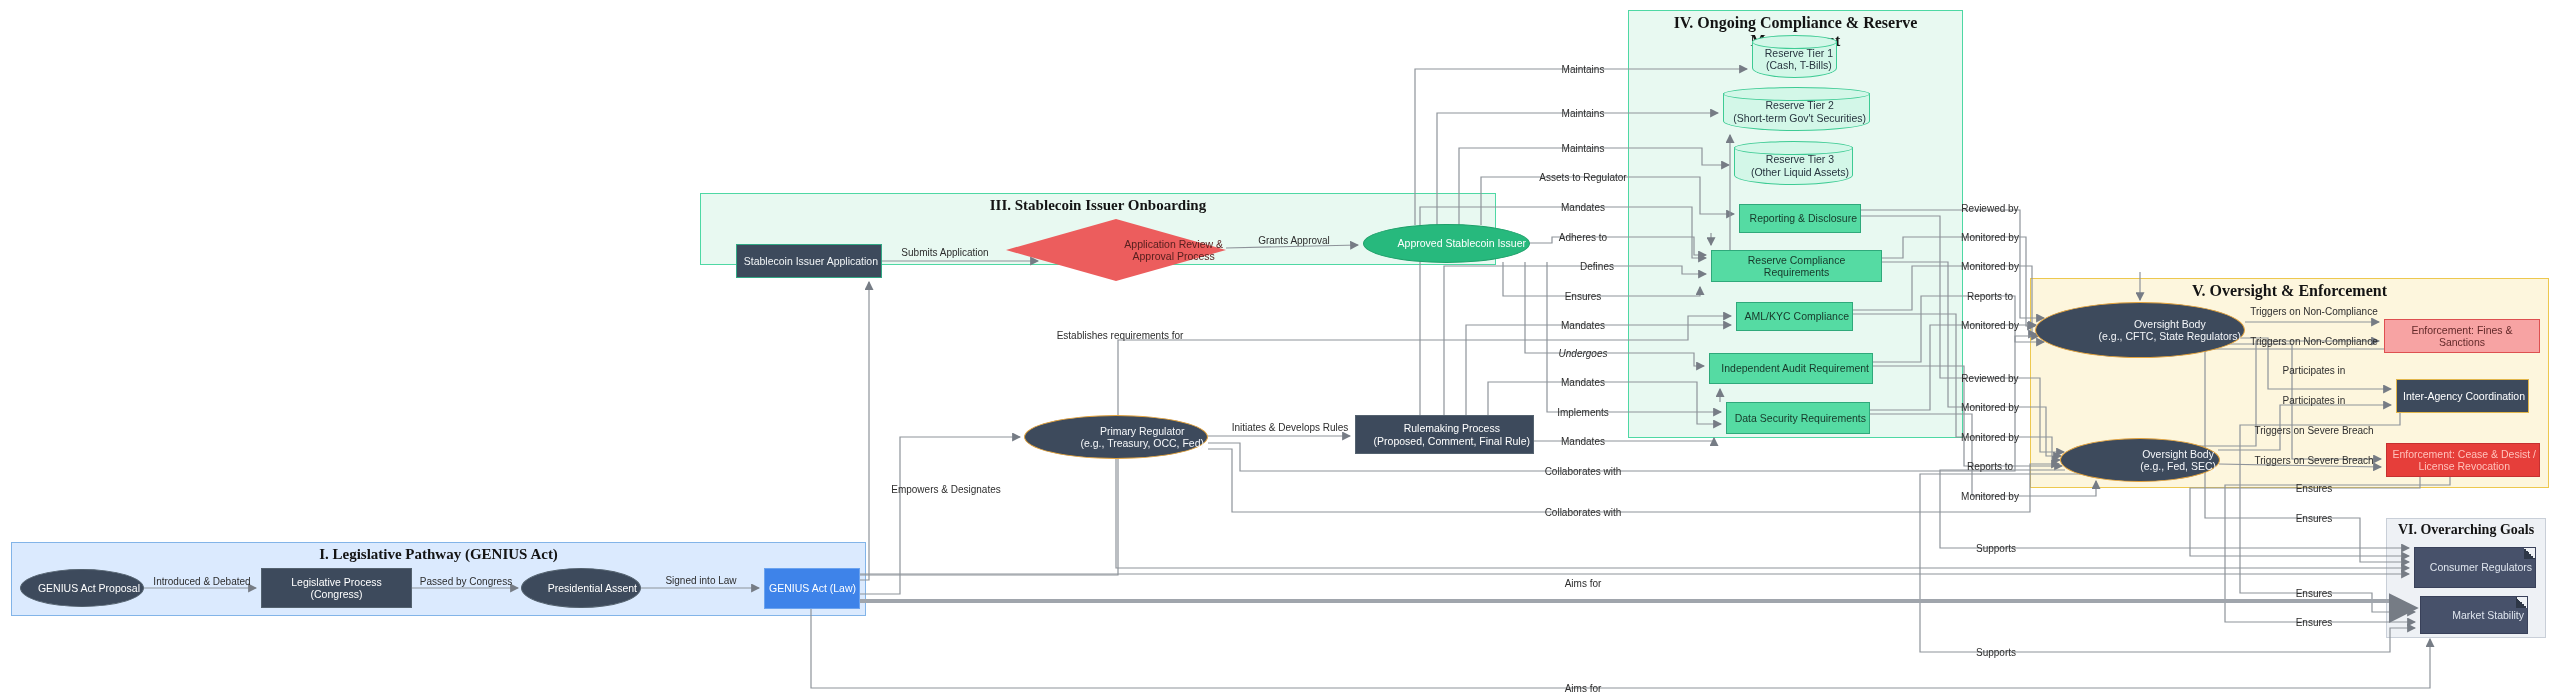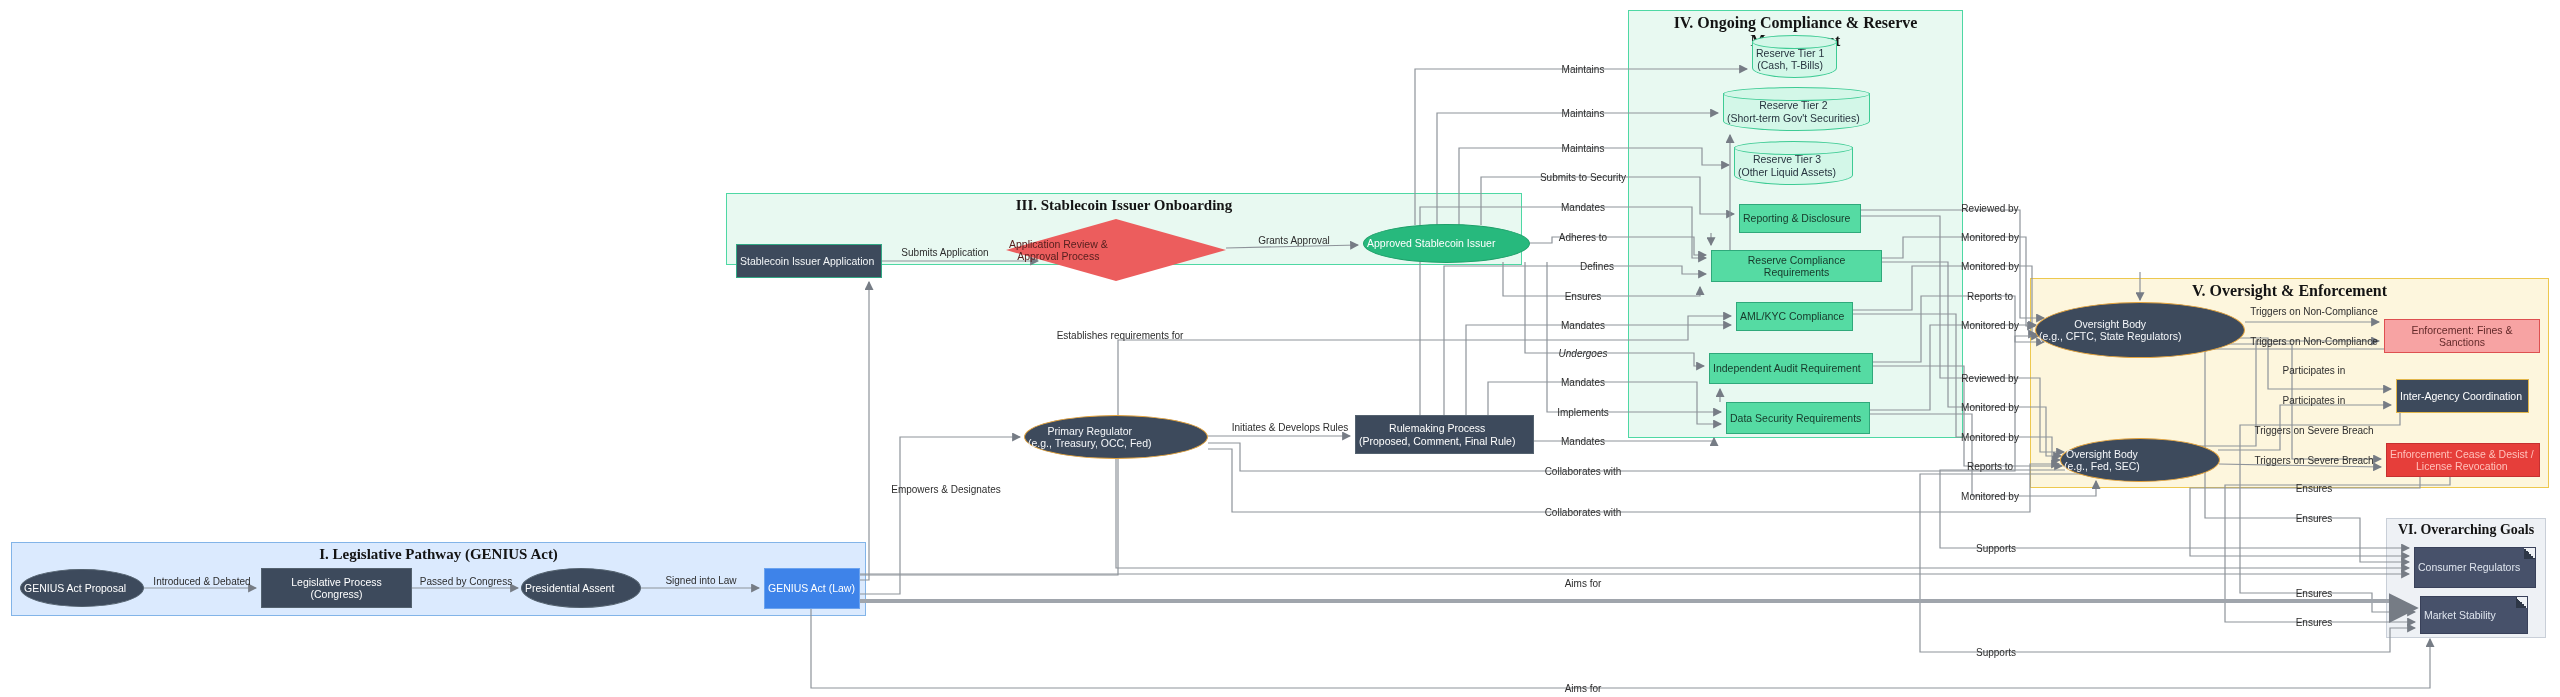--- a/index.html
+++ b/index.html
@@ -2,21 +2,21 @@
 <html><head>
 <meta charset="utf-8">
 <style>
   html,body{margin:0;padding:0;background:#ffffff;}
   #canvas{position:relative;width:2560px;height:697px;background:#ffffff;overflow:hidden;
           font-family:"Liberation Sans", sans-serif;}
   #edge-svg{position:absolute;left:0;top:0;z-index:2;}
   .grp{position:absolute;z-index:1;border:1.2px solid;box-sizing:border-box;}
   .grp-title{position:absolute;left:0;right:0;top:3px;text-align:center;
              font-family:"Liberation Serif", serif;font-weight:bold;font-size:15px;color:#141414;}
-  .node{position:absolute;z-index:3;box-sizing:border-box;display:flex;align-items:center;justify-content:flex-start;
+  .node{position:absolute;z-index:3;box-sizing:border-box;display:flex;align-items:center;justify-content:flex-end;
         text-align:center;font-size:10.5px;line-height:1.18;}
   .nlabel{white-space:pre-line;position:relative;z-index:2;padding:0 3px;}
   .rect{border:1.3px solid;}
   .ellipse{border:1.3px solid;border-radius:50%;}
   .diamond .dbg{position:absolute;inset:0;clip-path:polygon(50% 0,100% 50%,50% 100%,0 50%);}
   .cyl{border:1.3px solid;border-top:none;border-radius:0 0 50% 50%/0 0 10px 10px;}
   .cyl::before{content:"";position:absolute;left:-1.3px;right:-1.3px;top:-6px;height:12px;
                background:inherit;border:1.3px solid;border-color:inherit;border-radius:50%;z-index:1;}
   .note{border:1.3px solid;}
   .note::after{content:"";position:absolute;top:0;right:0;width:11px;height:11px;
@@ -24,21 +24,21 @@
   .elabel{position:absolute;z-index:4;transform:translate(-50%,-50%);white-space:nowrap;
           font-size:10px;color:#2d2d2d;}
 </style>
 </head>
 <body>
 
 <div id="canvas">
     <div class="grp" style="left: 11px; top: 542px; width: 855px; height: 74px; background: rgb(219, 234, 254); border-color: rgb(130, 180, 232);">
       <div class="grp-title">I. Legislative Pathway (GENIUS Act)</div>
     </div>
-    <div class="grp" style="left: 726px; top: 193px; width: 796px; height: 72px; background: rgb(232, 249, 241); border-color: rgb(78, 216, 164);">
+    <div class="grp" style="left: 700px; top: 193px; width: 796px; height: 72px; background: rgb(232, 249, 241); border-color: rgb(78, 216, 164);">
       <div class="grp-title">III. Stablecoin Issuer Onboarding</div>
     </div>
     <div class="grp" style="left: 1628px; top: 10px; width: 335px; height: 428px; background: rgb(232, 249, 241); border-color: rgb(78, 216, 164);">
       <div class="grp-title" style="font-size: 16px;">IV. Ongoing Compliance &amp; Reserve Management</div>
     </div>
     <div class="grp" style="left: 2030px; top: 278px; width: 519px; height: 210px; background: rgb(253, 246, 221); border-color: rgb(237, 200, 79);">
       <div class="grp-title" style="font-size: 16px;">V. Oversight &amp; Enforcement</div>
     </div>
     <div class="grp" style="left: 2386px; top: 518px; width: 160px; height: 120px; background: rgb(238, 241, 245); border-color: rgb(201, 207, 216);">
       <div class="grp-title" style="font-size: 14px;">VI. Overarching Goals</div>
@@ -190,21 +190,21 @@
     <div class="elabel" style="left: 466px; top: 581px; color: rgb(45, 45, 45);">Passed by Congress</div>
     <div class="elabel" style="left: 701px; top: 580px; color: rgb(45, 45, 45);">Signed into Law</div>
     <div class="elabel" style="left: 945px; top: 252px; color: rgb(45, 45, 45);">Submits Application</div>
     <div class="elabel" style="left: 1294px; top: 240px; color: rgb(45, 45, 45);">Grants Approval</div>
     <div class="elabel" style="left: 946px; top: 489px; color: rgb(45, 45, 45);">Empowers &amp; Designates</div>
     <div class="elabel" style="left: 1290px; top: 427px; color: rgb(45, 45, 45);">Initiates &amp; Develops Rules</div>
     <div class="elabel" style="left: 1120px; top: 335px; color: rgb(45, 45, 45);">Establishes requirements for</div>
     <div class="elabel" style="left: 1583px; top: 69px; color: rgb(45, 45, 45);">Maintains</div>
     <div class="elabel" style="left: 1583px; top: 113px; color: rgb(45, 45, 45);">Maintains</div>
     <div class="elabel" style="left: 1583px; top: 148px; color: rgb(45, 45, 45);">Maintains</div>
-    <div class="elabel" style="left: 1583px; top: 177px; color: rgb(45, 45, 45);">Submits to Security</div>
+    <div class="elabel" style="left: 1583px; top: 177px; color: rgb(45, 45, 45);">Assets to Regulator</div>
     <div class="elabel" style="left: 1583px; top: 207px; color: rgb(45, 45, 45);">Mandates</div>
     <div class="elabel" style="left: 1583px; top: 237px; color: rgb(45, 45, 45);">Adheres to</div>
     <div class="elabel" style="left: 1583px; top: 266px; color: rgb(45, 45, 45); margin-left: 14px;">Defines</div>
     <div class="elabel" style="left: 1583px; top: 296px; color: rgb(45, 45, 45);">Ensures</div>
     <div class="elabel" style="left: 1583px; top: 325px; color: rgb(45, 45, 45);">Mandates</div>
     <div class="elabel" style="left: 1583px; top: 353px; color: rgb(45, 45, 45); font-style: italic;">Undergoes</div>
     <div class="elabel" style="left: 1583px; top: 382px; color: rgb(45, 45, 45);">Mandates</div>
     <div class="elabel" style="left: 1583px; top: 412px; color: rgb(45, 45, 45);">Implements</div>
     <div class="elabel" style="left: 1583px; top: 441px; color: rgb(45, 45, 45);">Mandates</div>
     <div class="elabel" style="left: 1990px; top: 208px; color: rgb(45, 45, 45);">Reviewed by</div>

